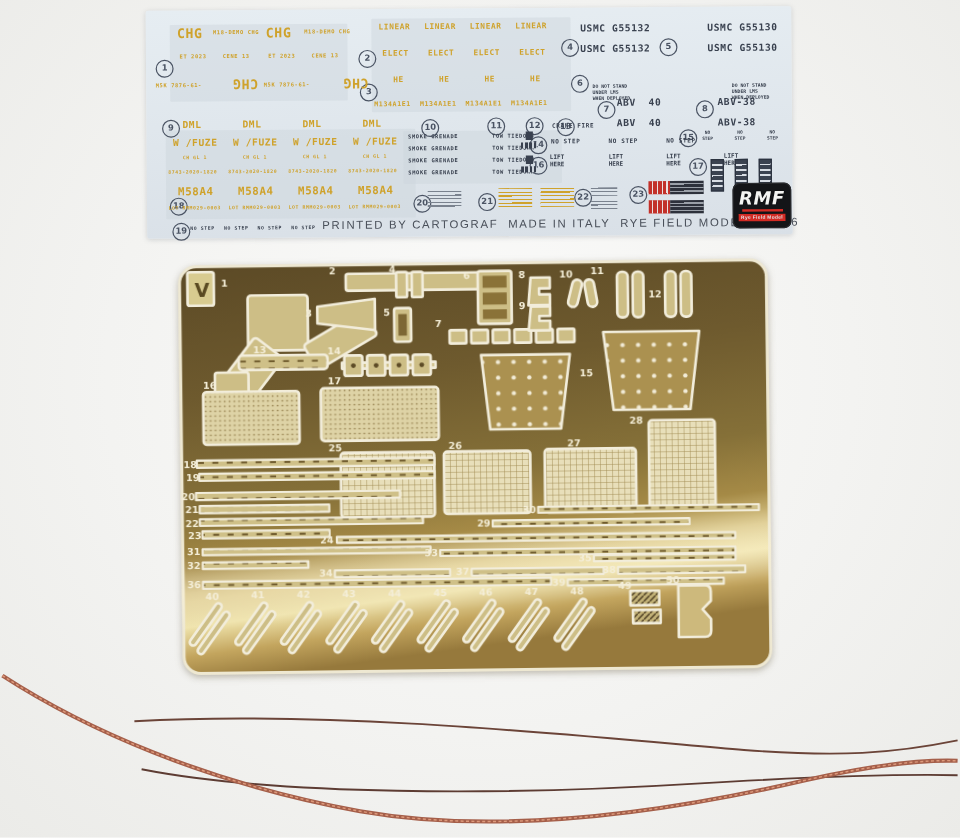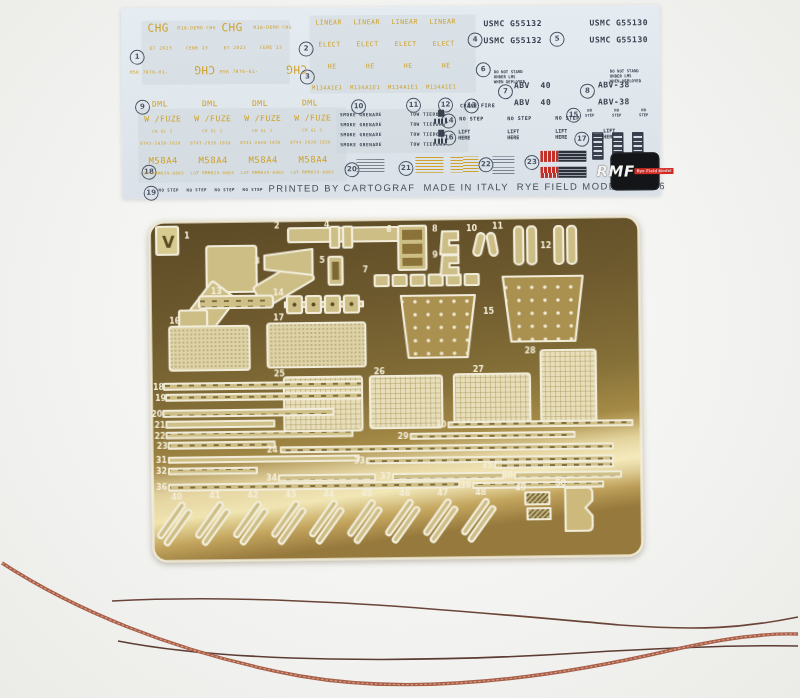--- a/index.html
+++ b/index.html
@@ -10,21 +10,21 @@
 
   
   .decal-sheet{position:absolute;left:122px;top:7px;width:538px;height:190px;
     background:linear-gradient(178deg,#e6edf2 0%,#dfe6ec 55%,#d9e0e7 100%);
     transform:rotate(-0.4deg);border-radius:2px;
     box-shadow:0 1px 4px rgba(90,100,110,.25);}
   .patch{position:absolute;background:#ccd5dc;opacity:.45;border-radius:1px;}
   .c{position:absolute;width:13px;height:13px;border:1px solid #4a5363;border-radius:50%;
      color:#4a5363;font:700 7px/13px "DejaVu Sans",sans-serif;text-align:center;}
   .y{position:absolute;color:#cfa22b;font-family:"DejaVu Sans Mono",monospace;
-     font-weight:normal;white-space:pre;letter-spacing:.5px;line-height:1;}
+     font-weight:bold;white-space:pre;letter-spacing:.5px;line-height:1;}
   .d{position:absolute;color:#39414f;font-family:"DejaVu Sans Mono",monospace;
      font-weight:bold;white-space:pre;letter-spacing:.5px;line-height:1;}
   .flip{transform:rotate(180deg);}
   .warn{line-height:1.25;letter-spacing:0;}
   .two{line-height:1.2;text-align:center;letter-spacing:0;}
   .vbar{position:absolute;width:9px;height:25px;background:#3a4250;
         border:1px solid #2c3340;
         background-image:repeating-linear-gradient(#3a4250 0 3px,#d8dde4 3px 4.5px);}
   .chip-a{position:absolute;width:6px;height:7px;background:#39414f;}
   .chip-b{position:absolute;width:13px;height:5px;
@@ -32,21 +32,21 @@
   .micro-g{position:absolute;background:repeating-linear-gradient(#7a828e 0 1px,transparent 1px 3px);}
   .micro-y{position:absolute;background:repeating-linear-gradient(#cfa22b 0 1px,transparent 1px 3px);}
   .placard{position:absolute;width:46px;height:11px;display:flex;}
   .placard .pl-red{width:40%;height:100%;background:#c23029;
         background-image:repeating-linear-gradient(90deg,transparent 0 3px,#e9e2e2 3px 4px);}
   .placard .pl-blk{width:60%;height:100%;background:#2d313b;
         background-image:repeating-linear-gradient(transparent 0 2px,#9aa0a8 2px 3px);}
   .printed{position:absolute;color:#4a505a;font-size:9.5px;letter-spacing:1.4px;white-space:pre;
         font-family:"Liberation Sans",sans-serif;}
   .rmf-logo{position:absolute;left:488px;top:147px;width:49px;height:38px;background:#141518;
-        border-radius:6px;display:flex;flex-direction:row;align-items:center;justify-content:center;
+        border-radius:6px;display:flex;flex-direction:column;align-items:center;justify-content:center;
         box-shadow:0 0 0 1px #2a2b2e inset;}
   .rmf-word{color:#f4f4f2;font:italic 900 15px/15px "DejaVu Sans",sans-serif;letter-spacing:.5px;
         text-shadow:0 0 1px #000;}
   .rmf-line{width:34px;height:2px;background:#d32b24;margin:1px 0 2px;}
   .rmf-sub{color:#e2e3e5;background:#d32b24;font:700 4px/6px "Liberation Sans",sans-serif;
         padding:0 2px;letter-spacing:.3px;white-space:nowrap;}
 
   
   .pe-fret{position:absolute;left:150px;top:218px;width:492px;height:342px;
         transform:rotate(-0.7deg);filter:drop-shadow(0 2px 3px rgba(80,70,40,.35));}

